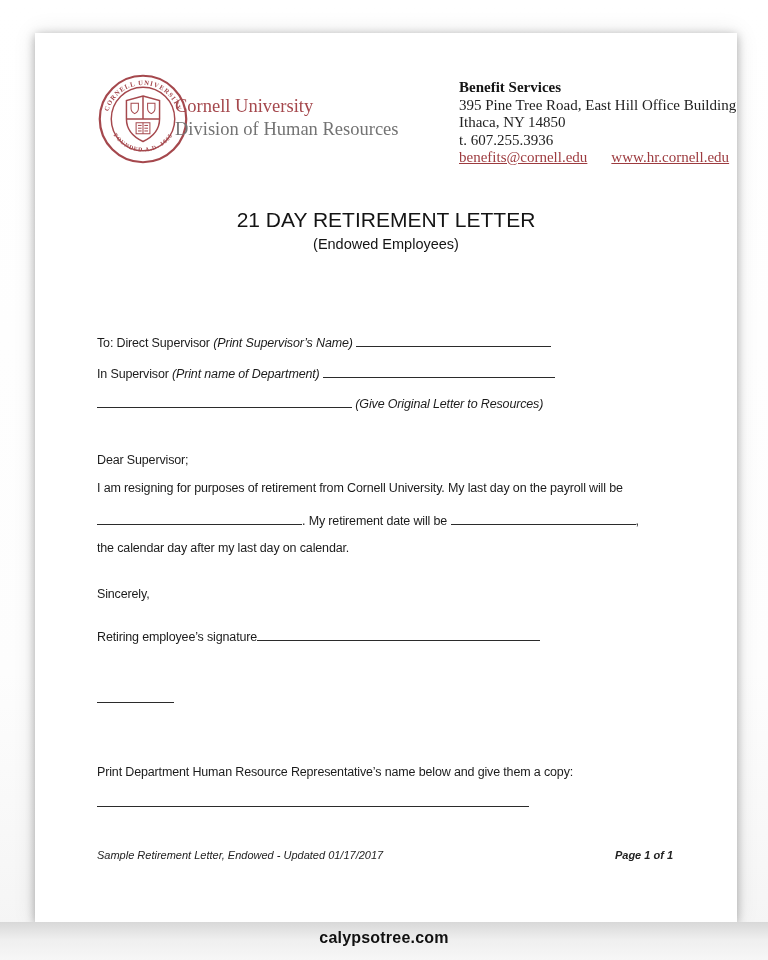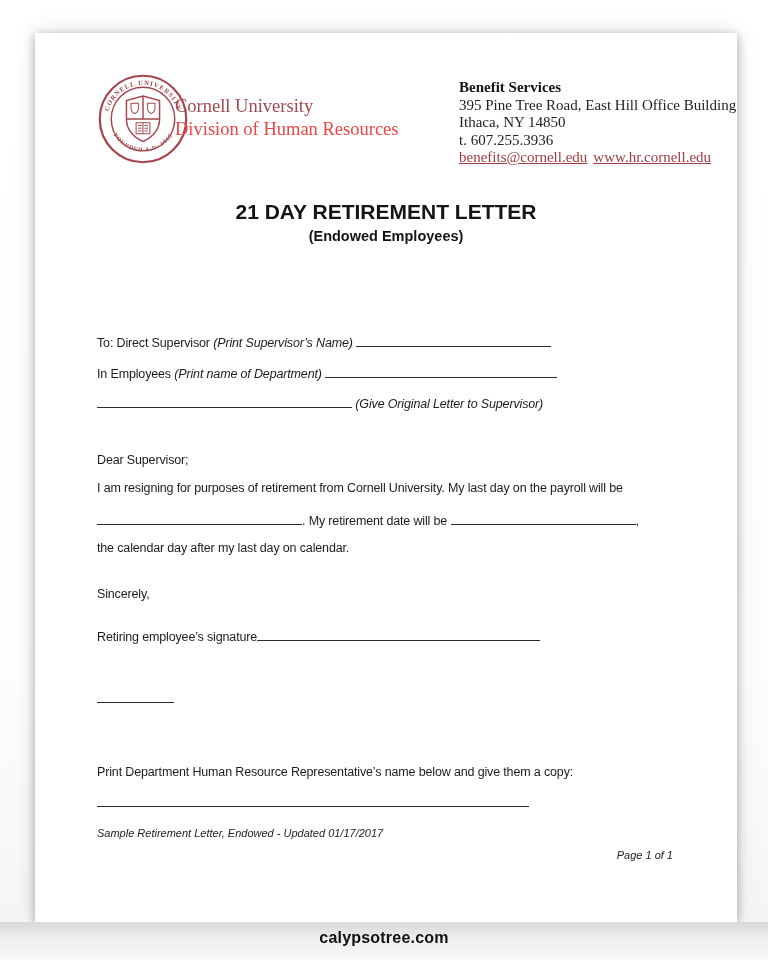--- a/index.html
+++ b/index.html
@@ -9,42 +9,42 @@
     font-family:"Liberation Sans", sans-serif;
   }
   .paper{
     position:absolute;left:35px;top:33px;width:702px;height:889px;background:#ffffff;
     box-shadow:0 2px 9px rgba(0,0,0,.30), 0 0 22px rgba(0,0,0,.10);
   }
   
   .seal{position:absolute;left:62px;top:40px;width:92px;height:92px;}
   .wordmark{position:absolute;left:140px;top:62px;font-family:"Liberation Serif", serif;line-height:23px;}
   .wm-org{font-size:18.5px;color:#a5484d;}
-  .wm-div{font-size:18.5px;color:#ef4444;}
+  .wm-div{font-size:18.5px;color:#737373;}
   .contact{position:absolute;left:424px;top:46px;font-family:"Liberation Serif", serif;font-size:15px;color:#222;line-height:17.5px;white-space:nowrap;}
   .contact .dept{font-weight:bold;color:#151515;}
   .contact .links span{color:#9d3b3f;text-decoration:underline;cursor:pointer;}
-  .contact .links span:first-child{margin-right:6px;}
+  .contact .links span:first-child{margin-right:24px;}
   
   .title-block{position:absolute;left:0;right:0;top:167px;text-align:center;color:#141414;}
-  .title-main{font-size:21px;font-weight:bold;}
-  .title-sub{font-size:14.5px;font-weight:bold;margin-top:4px;}
+  .title-main{font-size:21px;font-weight:normal;margin-top:8px;}
+  .title-sub{font-size:14.5px;font-weight:normal;margin-top:4px;}
   
   .line{position:absolute;left:62px;font-size:12.5px;letter-spacing:-0.15px;color:#1c1c1c;white-space:nowrap;}
   .hint{font-style:italic;}
   .ul{display:inline-block;border-bottom:1px solid #2b2b2b;height:11px;vertical-align:baseline;}
   .w100{width:100px}.w52{width:52px}.w195{width:195px}.w232{width:232px}.w255{width:255px}
   .w205{width:205px}.w185{width:185px}.w283{width:283px}.w265{width:265px}.w77{width:77px}.w432{width:432px}
   .l-date{top:252px}.l-to{top:302px}.l-dept{top:333px}.l-give{top:363px}
   .l-salutation{top:420px}.l-body1{top:448px}.l-body2{top:480px}.l-body3{top:508px}
   .l-closing{top:554px}.l-sig{top:596px}.l-name{top:627px}.l-id{top:658px}
   .l-hrrep{top:732px}.l-lastline{top:762px}
   
-  .footer-left{position:absolute;left:62px;top:794px;font-size:11px;font-style:italic;color:#222;white-space:nowrap;}
-  .footer-right{position:absolute;right:64px;top:816px;font-size:11px;font-style:italic;font-weight:normal;color:#222;white-space:nowrap;}
+  .footer-left{position:absolute;left:62px;top:816px;font-size:11px;font-style:italic;color:#222;white-space:nowrap;}
+  .footer-right{position:absolute;right:64px;top:816px;font-size:11px;font-style:italic;font-weight:bold;color:#222;white-space:nowrap;}
   
   .bottom-strip{position:absolute;left:0;top:922px;width:768px;height:39px;
     background:linear-gradient(180deg,#d8d8d8 0%,#efefef 45%,#f7f7f7 100%);}
   .watermark{margin-top:7px;text-align:center;font-size:16px;font-weight:bold;color:#101010;letter-spacing:0.2px;}
 </style>
 </head>
 <body>
 
 <div class="paper">
 
@@ -99,28 +99,28 @@
   </div>
 
 
   <div class="line l-to">
     <span>To: Direct Supervisor</span>
     <span class="hint">(Print Supervisor’s Name)</span>
     <span class="ul w195"></span>
   </div>
 
   <div class="line l-dept">
-    <span>In Employees</span>
+    <span>In Supervisor</span>
     <span class="hint">(Print name of Department)</span>
     <span class="ul w232"></span>
   </div>
 
   <div class="line l-give">
     <span class="ul w255"></span>
-    <span class="hint">(Give Original Letter to Supervisor)</span>
+    <span class="hint">(Give Original Letter to Resources)</span>
   </div>
 
   <div class="line l-salutation">Dear Supervisor;</div>
 
   <div class="line l-body1">I am resigning for purposes of retirement from Cornell University. My last day on the payroll will be</div>
 
   <div class="line l-body2">
     <span class="ul w205"></span><span>.  My retirement date will be</span>
     <span class="ul w185"></span><span>,</span>
   </div>

